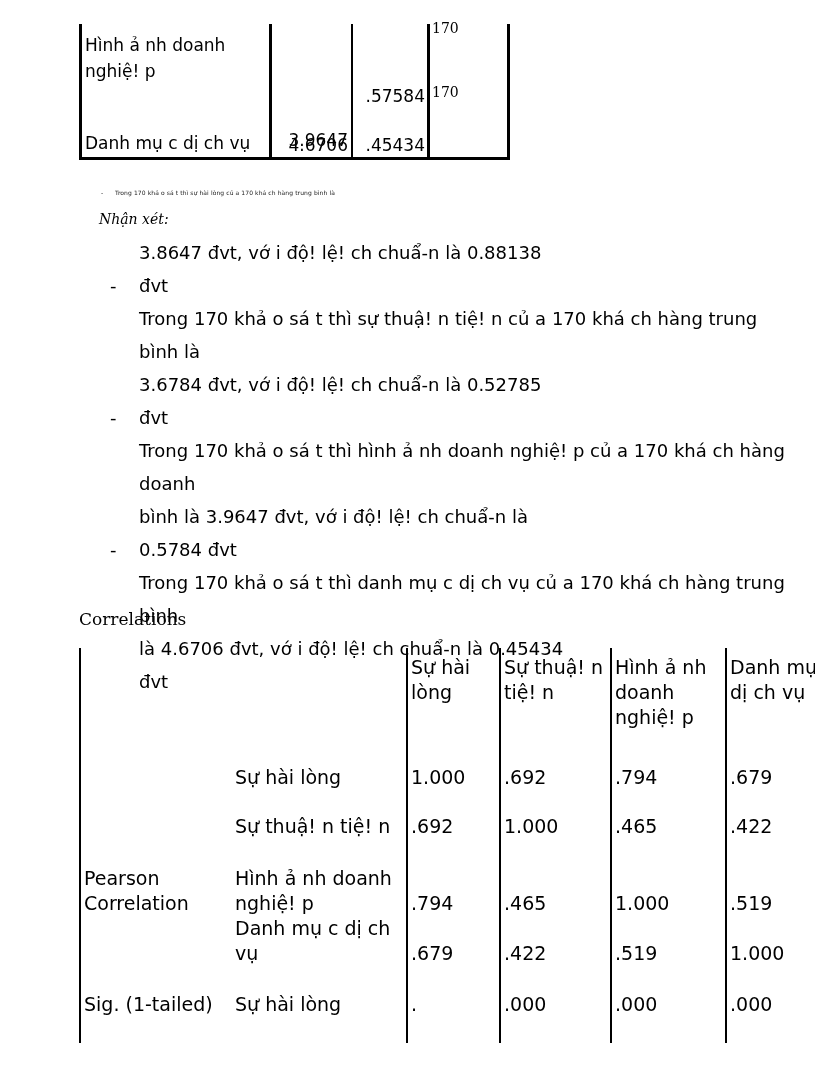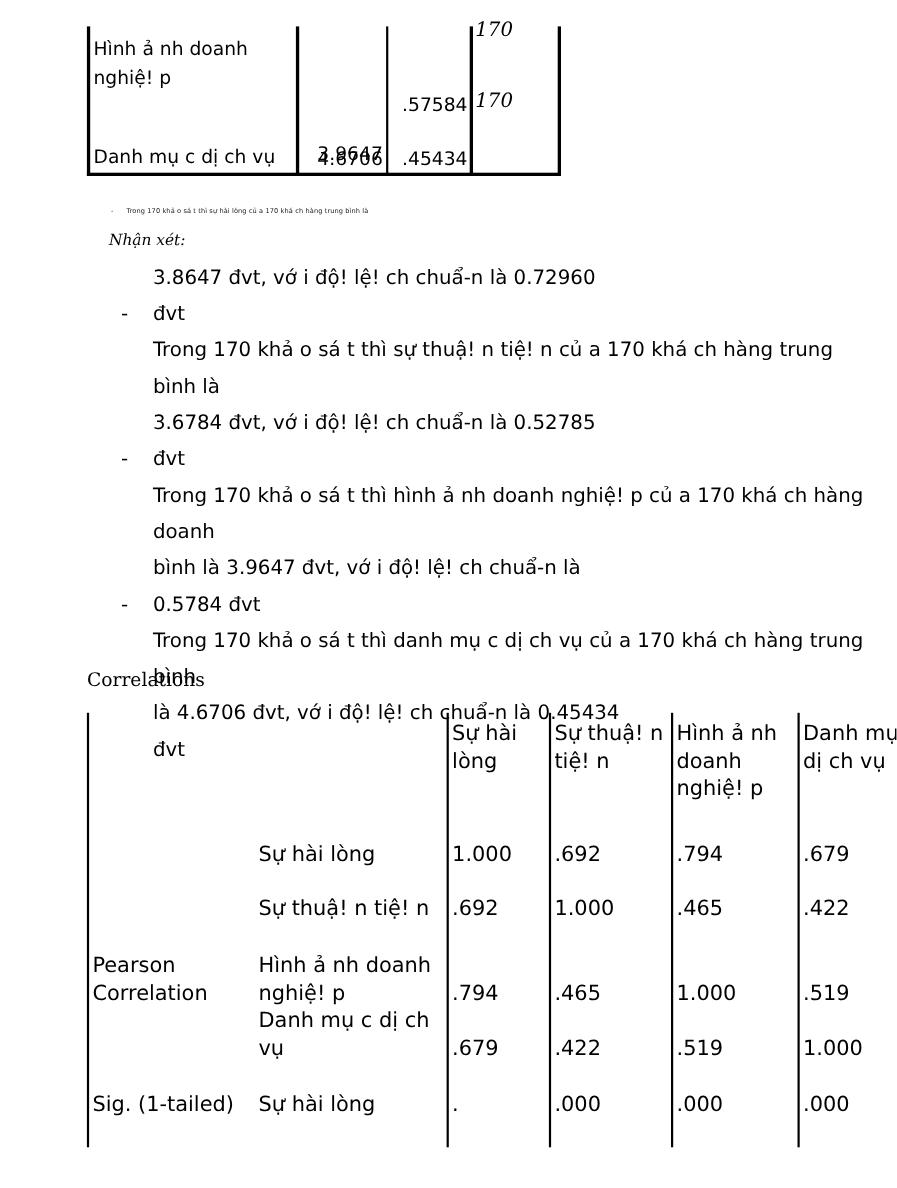--- a/index.html
+++ b/index.html
@@ -84,24 +84,23 @@
     line-height: 20px;
     text-align: right;
   }
   .tt-r1-mean { left: 193px; top: 62px; width: 76px; margin-top: 44px; }
   .tt-r1-sd   { left: 276px; top: 62px; width: 70px; }
   .tt-r2-mean { left: 193px; top: 111px; width: 76px; }
   .tt-r2-sd   { left: 276px; top: 111px; width: 70px; }
 
   .tt-n {
     position: absolute;
-    font-size: 18px;
+    font-size: 14px;
     line-height: 20px;
     font-family: "DejaVu Serif", serif;
-    font-style: italic;
   }
   .tt-r1-n { left: 353px; top: -6px; }
   .tt-r2-n { left: 353px; top: 58px; }
 
   
   .tiny-note {
     position: absolute;
     left: 101px;
     top: 188px;
     width: 420px;
@@ -237,21 +236,21 @@
 
   <div class="tiny-note">
     <span class="tiny-dash">-</span><span>Trong 170 khả o sá t thì sự hài lòng củ a 170 khá ch hàng trung bình là</span>
   </div>
 
   <div class="nhanxet">Nhận xét:</div>
 
   <div class="body-lines">
     <div class="bl">
       <span class="dash"></span>
-      <span class="txt">3.8647 đvt, vớ i độ! lệ! ch chuẩ-n là 0.72960</span>
+      <span class="txt">3.8647 đvt, vớ i độ! lệ! ch chuẩ-n là 0.88138</span>
     </div>
     <div class="bl">
       <span class="dash">-</span>
       <span class="txt">đvt</span>
     </div>
     <div class="bl">
       <span class="dash"></span>
       <span class="txt">Trong 170 khả o sá t thì sự thuậ! n tiệ! n củ a 170 khá ch hàng trung</span>
     </div>
     <div class="bl">

